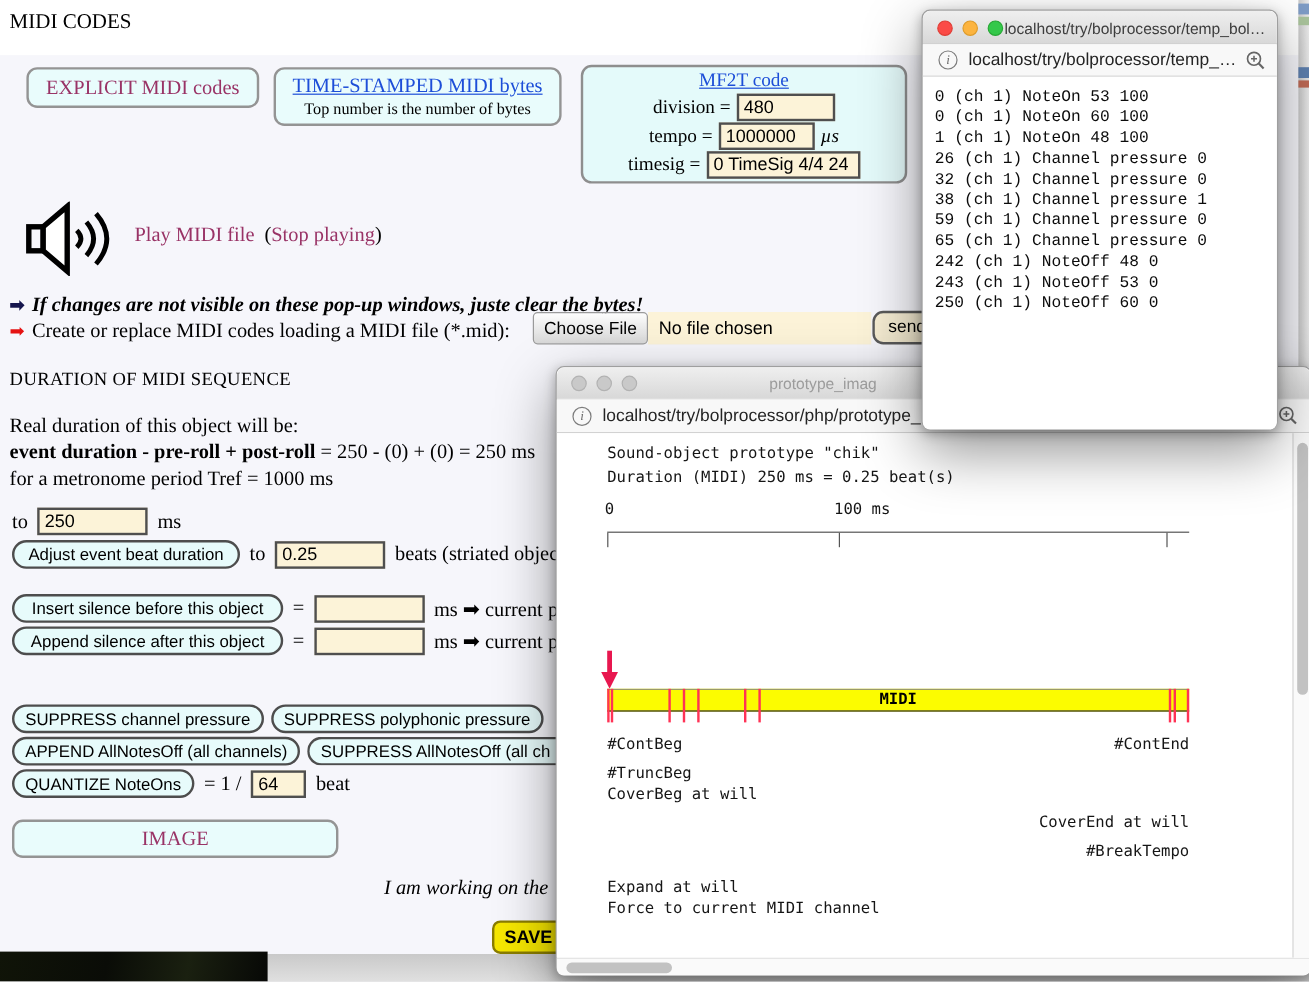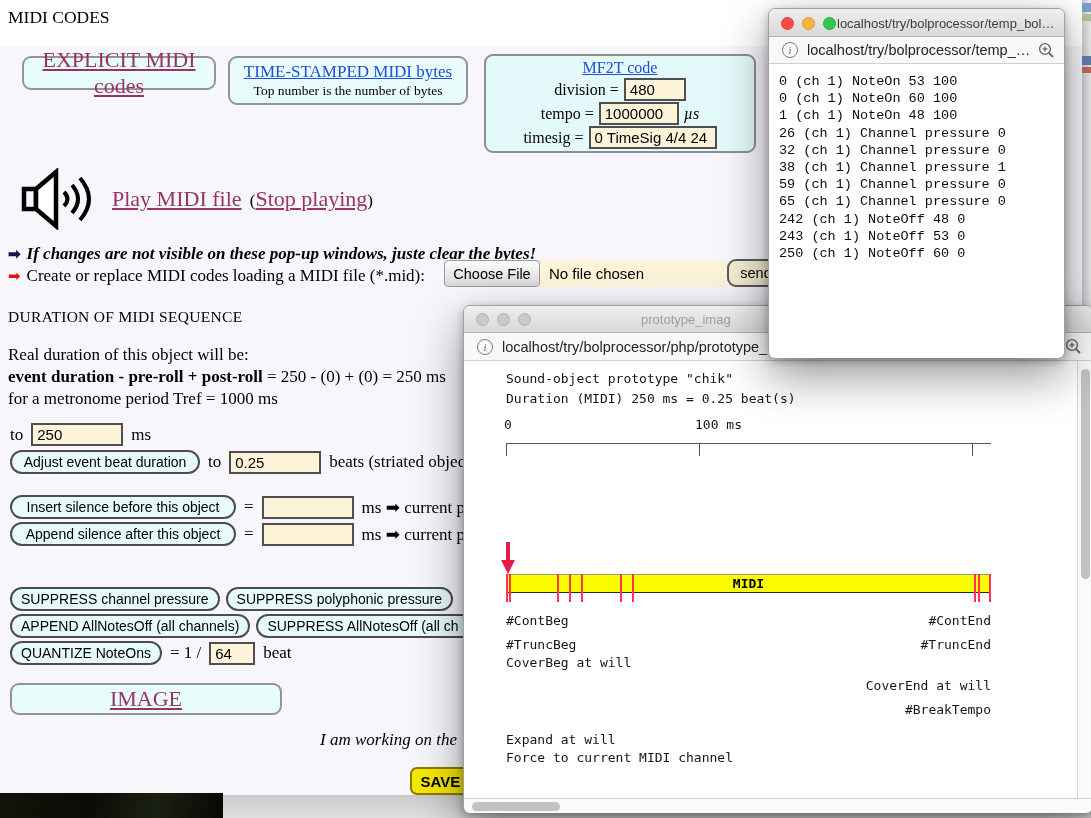--- a/index.html
+++ b/index.html
@@ -9,21 +9,21 @@
 
   
   .page { left:0; top:0; width:1091px; height:795px; background:#f6f6fb; }
   .white-top { left:0; top:0; width:1091px; height:46px; background:#ffffff; }
   .h-main { left:8px; top:7px; font-size:17.5px; }
   .h-sub  { left:8px; top:308px; font-size:15.5px; letter-spacing:.3px; }
   .bodytext { font-size:17px; white-space:nowrap; }
 
   .bigbtn { border:2px solid #949494; border-radius:9px; background:#e9fcfc; text-align:center;
             display:flex; flex-direction:column; align-items:center; justify-content:center; }
-  .plink { color:#993366; text-decoration:underline; font-size:22px; cursor:pointer; }
+  .plink { color:#993366; font-size:17px; cursor:pointer; }
   .blink { color:#1d4ed8; text-decoration:underline; font-size:17px; cursor:pointer; }
   .smallnote { font-size:13.5px; margin-top:1px; }
 
   .mf2t { left:484px; top:54px; width:272px; height:99px; background:#e4fafa; border:2px solid #8e8e8e;
           border-radius:9px; display:flex; flex-direction:column; align-items:center; padding-top:3px; }
   .mfrow { display:flex; align-items:center; justify-content:center; gap:5px; font-size:16px; margin-top:1px; white-space:nowrap; }
   .inputbox { background:#fcf3d8; border:2px solid #4f4f4f; font:15px "Liberation Sans", sans-serif; padding:1px 4px; height:23px; }
 
   .pill { display:inline-flex; align-items:center; justify-content:center; background:#e7fbfb;
           border:2px solid #4d4d4d; border-radius:12px; font:14px "Liberation Sans", sans-serif;
@@ -106,21 +106,21 @@
     <span class="plink">EXPLICIT MIDI codes</span>
   </div>
   <div class="abs bigbtn" style="left:228px; top:56px; width:240px; height:49px;">
     <span class="blink">TIME-STAMPED MIDI bytes</span>
     <span class="smallnote">Top number is the number of bytes</span>
   </div>
   <div class="abs mf2t">
     <span class="blink" style="font-size:16px;">MF2T code</span>
     <div class="mfrow">
       <span>division =</span>
-      <input class="inputbox" style="width: 62px;" value="480">
+      <input class="inputbox" style="width: 82px;" value="480">
     </div>
     <div class="mfrow">
       <span>tempo =</span>
       <input class="inputbox" style="width: 80px;" value="1000000">
       <em>µs</em>
     </div>
     <div class="mfrow">
       <span>timesig =</span>
       <input class="inputbox" style="width: 128px;" value="0 TimeSig 4/4 24">
     </div>
@@ -267,21 +267,20 @@
         <div class="bar-tick" style="left: 114px;"></div>
         <div class="bar-tick" style="left: 126px;"></div>
         <div class="bar-tick" style="left: 468px;"></div>
         <div class="bar-tick" style="left: 472px;"></div>
         <div class="bar-tick" style="left: 483px;"></div>
       </div>
 
     <div class="lab" style="left:42px; top:252px;">#ContBeg</div>
     <div class="ralign" style="top:252px;">#ContEnd</div>
     <div class="lab" style="left:42px; top:276px;">#TruncBeg</div>
-    <div class="ralign" style="top:276px;">#TruncEnd</div>
     <div class="lab" style="left:42px; top:294px;">CoverBeg at will</div>
     <div class="ralign" style="top:317px;">CoverEnd at will</div>
     <div class="ralign" style="top:341px;">#BreakTempo</div>
     <div class="lab" style="left:42px; top:371px;">Expand at will</div>
     <div class="lab" style="left:42px; top:389px;">Force to current MIDI channel</div>
   </div>
 
   <div class="hscroll">
     <div class="hthumb"></div>
   </div>

